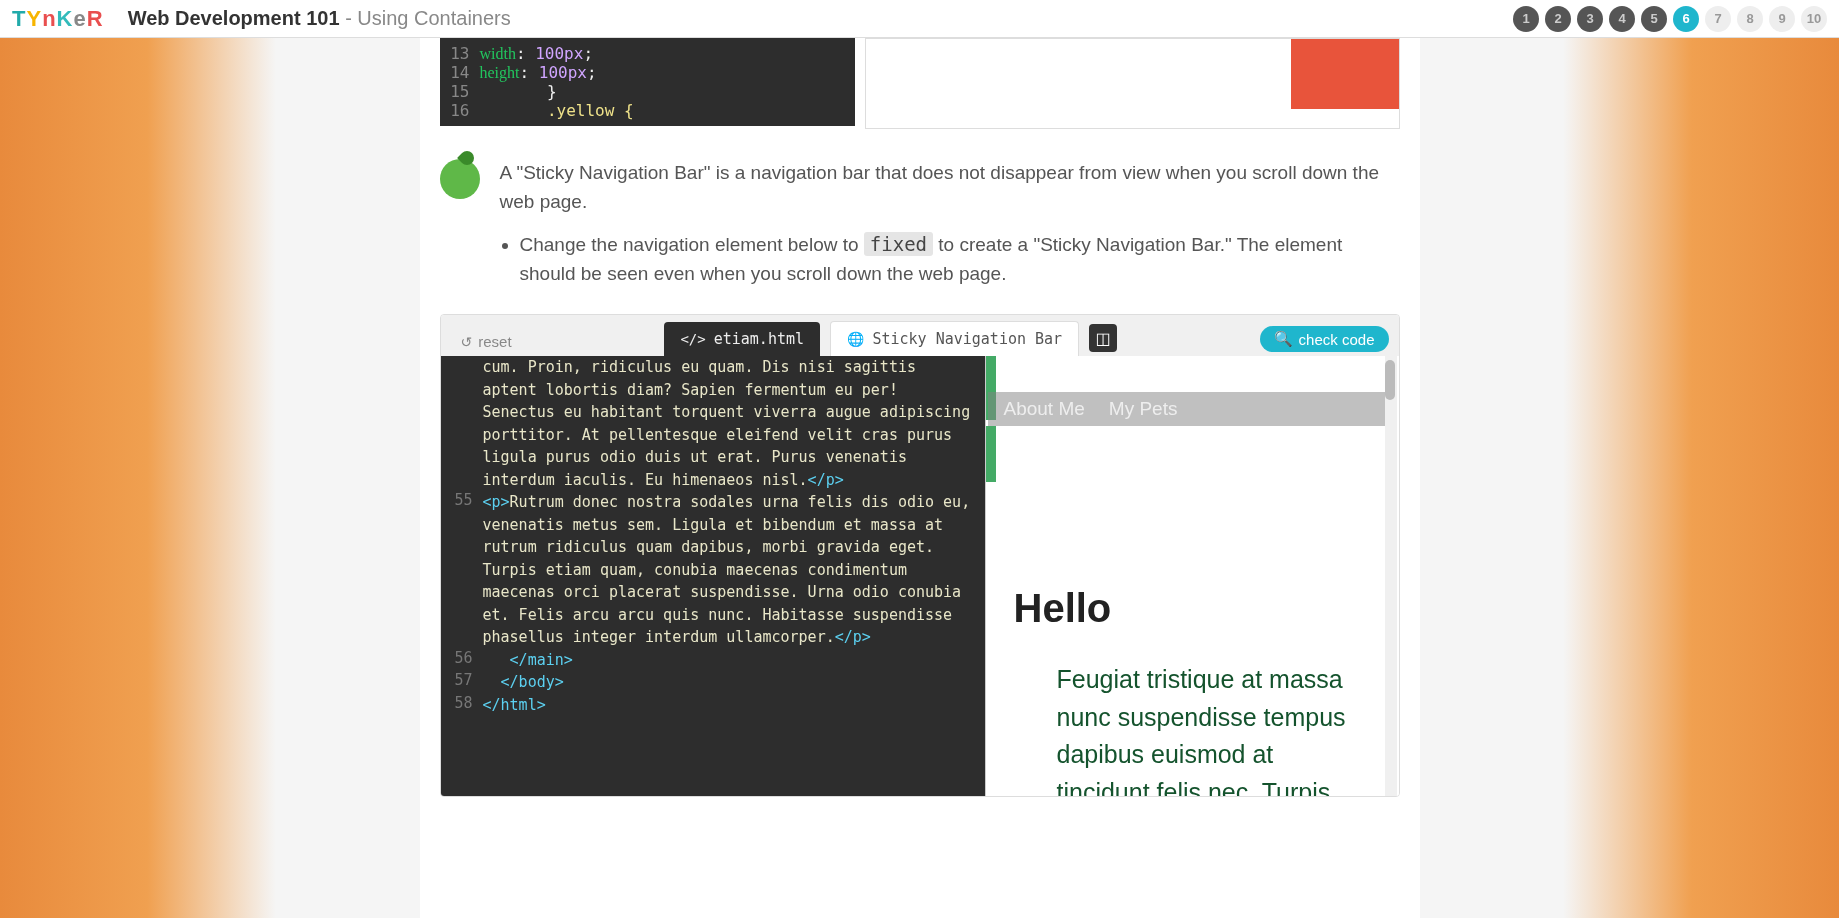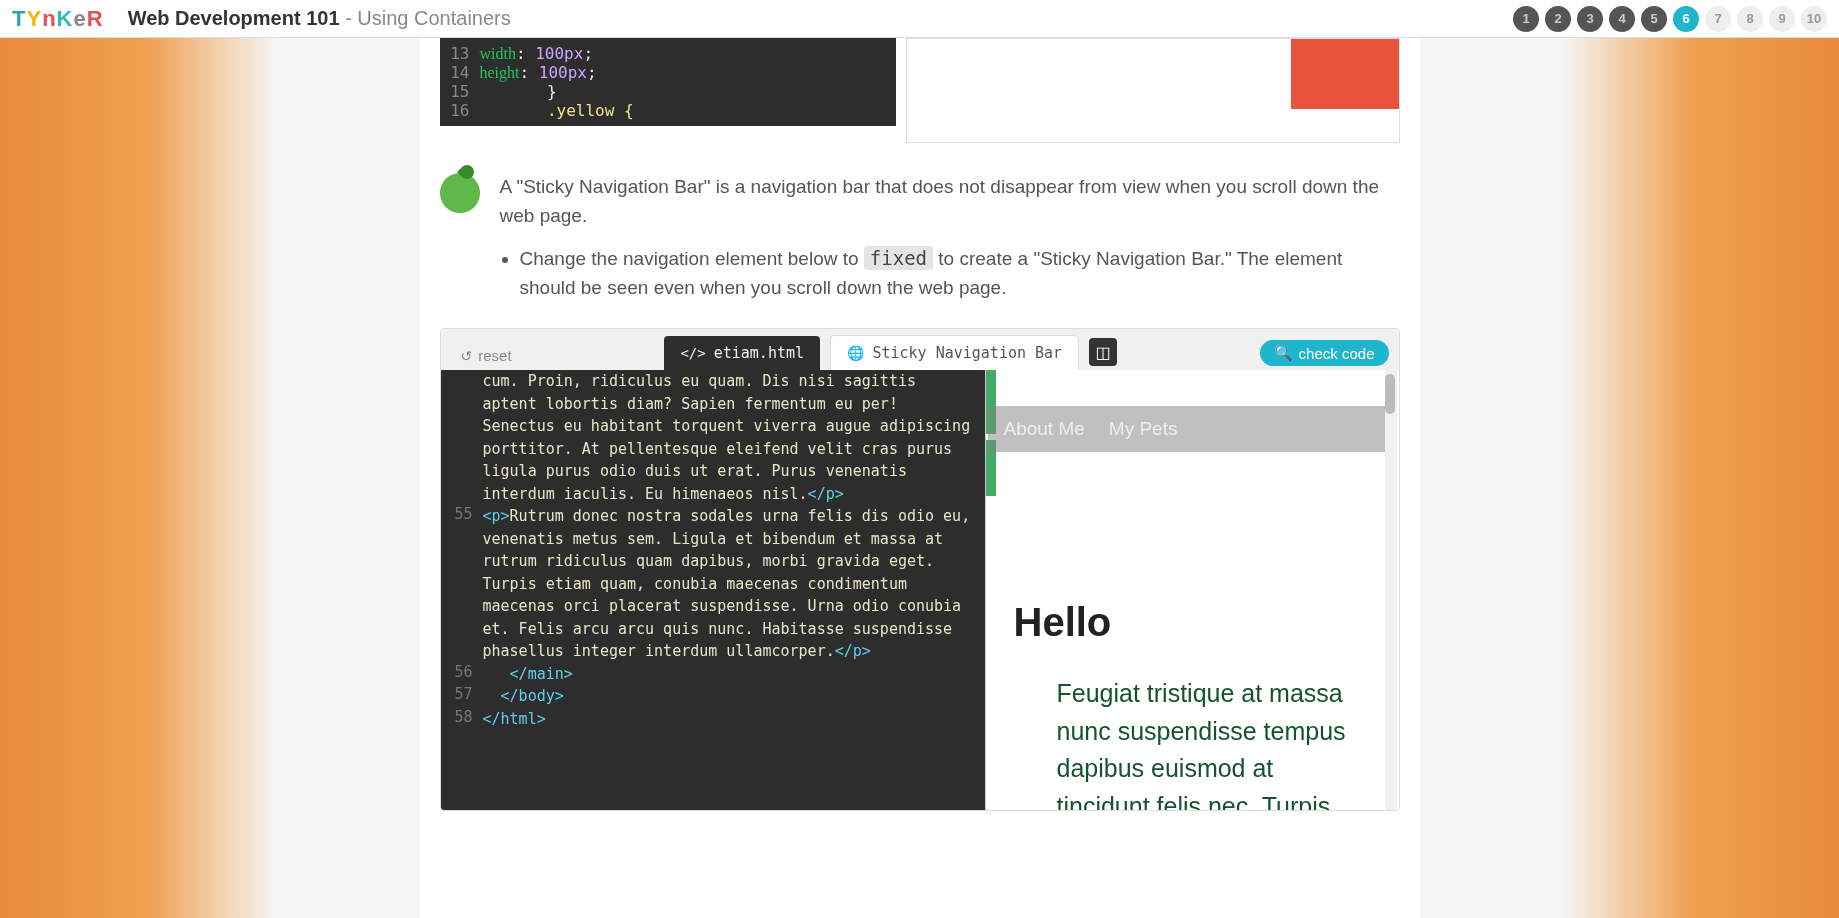--- a/index.html
+++ b/index.html
@@ -46,24 +46,24 @@
   overflow-y: hidden;
   position: relative;
 }
 
 
 .editor-old {
   background: #2d2d2d;
   color: #eee;
   font-family: Consolas, monospace;
   font-size: 16px;
-  width: 456px;
+  width: 415px;
   padding: 6px 0;
   position: relative;
-  margin-bottom: 17px;
+  margin-bottom: 3px;
   overflow: hidden;
 }
 .editor-old .ln { display: flex; }
 .editor-old .num { width: 40px; color: #888; text-align: right; padding-right: 10px; user-select: none; }
 .editor-old .c { white-space: pre; }
 .editor-old .kw { color: #22c55e; font-family: Liberation Serif, serif; }
 .editor-old .val { color: #d0a5ff; }
 .editor-old .sel { color: #efe28a; }
 
 .row1 { display: flex; margin-bottom: 30px; position: relative; }
@@ -159,21 +159,21 @@
 .code-pane .tag { color: #5cd0f0; }
 .code-pane .text { color: #e8e6c8; }
 
 .preview-pane {
   flex: 1; background: #fff; position: relative;
   border-left: 1px solid #ccc;
   overflow-y: auto;
 }
 .nav-bar {
   background: rgba(130,130,130,0.5);
-  padding: 12px 16px;
+  padding: 6px 16px;
   display: flex; gap: 24px;
   position: absolute; top: 36px; left: 2px; right: 14px;
 }
 .nav-bar a { color: #eee; font-size: 19px; text-decoration: none; }
 .nav-block { width: 10px; height: 64px; background: #4a6; position: absolute; left: 0; top: 0; }
 .nav-block2 { width: 10px; height: 56px; background: #4a6; position: absolute; left: 0; top: 70px; }
 .pv-content { padding: 230px 28px 20px; }
 .pv-content h1 { font-size: 40px; font-weight: 800; color: #222; margin-bottom: 30px; }
 .pv-content p { font-size: 25px; line-height: 1.5; color: #14532d; margin-left: 43px; }
 

